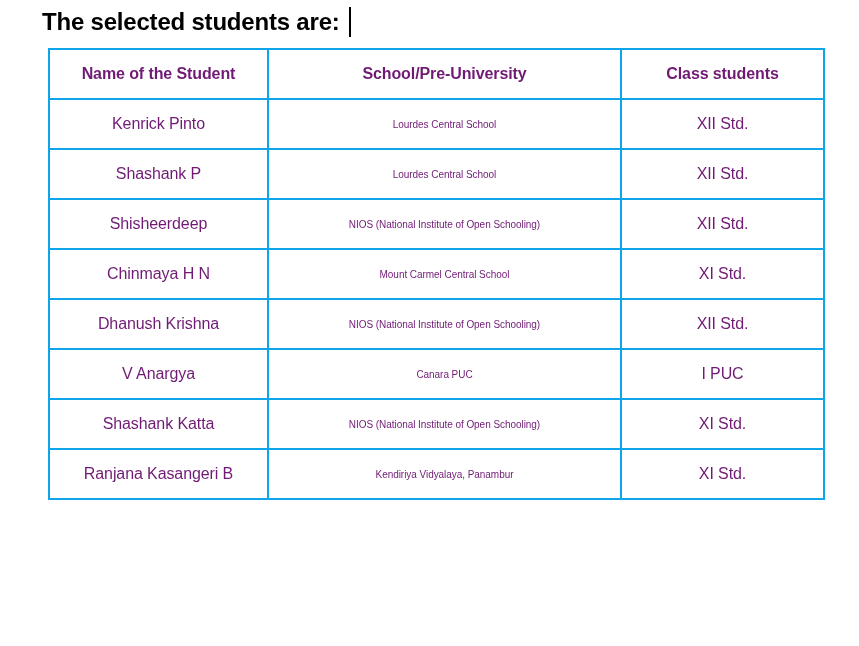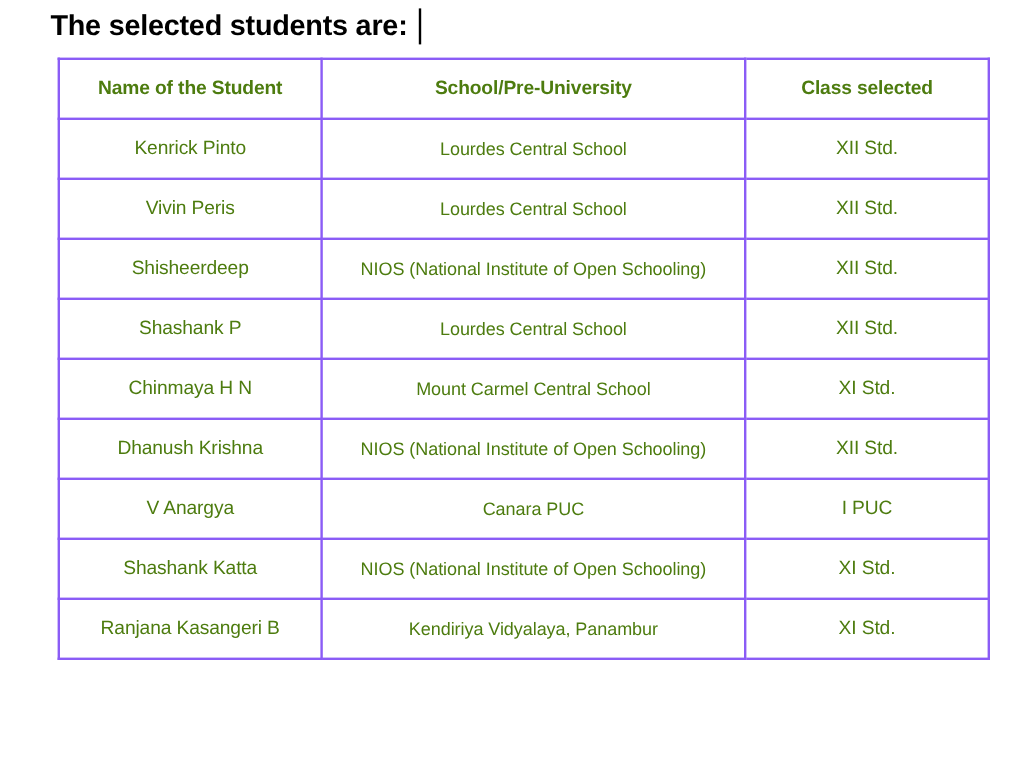--- a/index.html
+++ b/index.html
@@ -52,25 +52,25 @@
     width: 775px;
   }
   table.students {
     border-collapse: collapse;
     table-layout: fixed;
     width: 775px;
     background: #fff;
   }
   table.students th,
   table.students td {
-    border: 2px solid #8b5cf6;
+    border: 2px solid #0ea5e9;
     text-align: center;
     vertical-align: middle;
     padding: 0 4px;
-    color: #4d7c0f;
+    color: #701a75;
   }
   table.students thead th {
     height: 48px;
     font-size: 16px;
     font-weight: bold;
     letter-spacing: -0.1px;
   }
   table.students tbody td {
     height: 48px;
   }
@@ -78,21 +78,21 @@
   .col-school{ width: 353px; }
   .col-class { width: 203px; }
 
   td.cell-name {
     font-size: 16px;
     font-weight: normal;
     letter-spacing: -0.1px;
     margin-left: 47px;
   }
   td.cell-school {
-    font-size: 15px;
+    font-size: 10px;
     font-weight: normal;
     letter-spacing: -0.05px;
   }
   td.cell-class {
     font-size: 16px;
     font-weight: normal;
     letter-spacing: -0.1px;
   }
 </style>
 </head>
@@ -109,42 +109,37 @@
     <table class="students">
       <colgroup>
         <col class="col-name">
         <col class="col-school">
         <col class="col-class">
       </colgroup>
       <thead>
         <tr>
           <th>Name of the Student</th>
           <th>School/Pre-University</th>
-          <th>Class selected</th>
+          <th>Class students</th>
         </tr>
       </thead>
       <tbody>
         <tr>
           <td class="cell-name">Kenrick Pinto</td>
           <td class="cell-school">Lourdes Central School</td>
           <td class="cell-class">XII Std.</td>
         </tr>
         <tr>
-          <td class="cell-name">Vivin Peris</td>
+          <td class="cell-name">Shashank P</td>
           <td class="cell-school">Lourdes Central School</td>
           <td class="cell-class">XII Std.</td>
         </tr>
         <tr>
           <td class="cell-name">Shisheerdeep</td>
           <td class="cell-school">NIOS (National Institute of Open Schooling)</td>
-          <td class="cell-class">XII Std.</td>
-        </tr>
-        <tr>
-          <td class="cell-name">Shashank P</td>
-          <td class="cell-school">Lourdes Central School</td>
           <td class="cell-class">XII Std.</td>
         </tr>
         <tr>
           <td class="cell-name">Chinmaya H N</td>
           <td class="cell-school">Mount Carmel Central School</td>
           <td class="cell-class">XI Std.</td>
         </tr>
         <tr>
           <td class="cell-name">Dhanush Krishna</td>
           <td class="cell-school">NIOS (National Institute of Open Schooling)</td>

